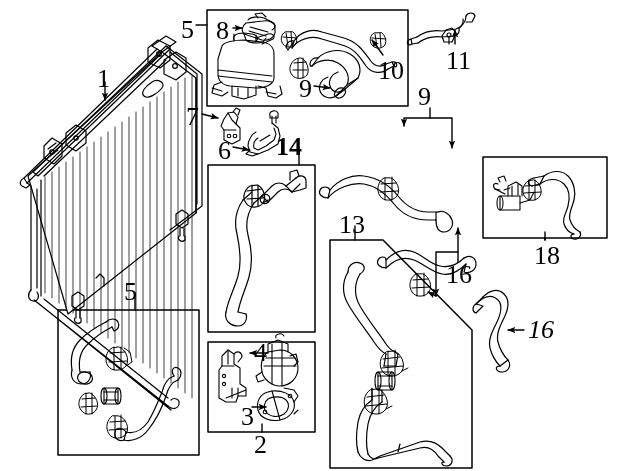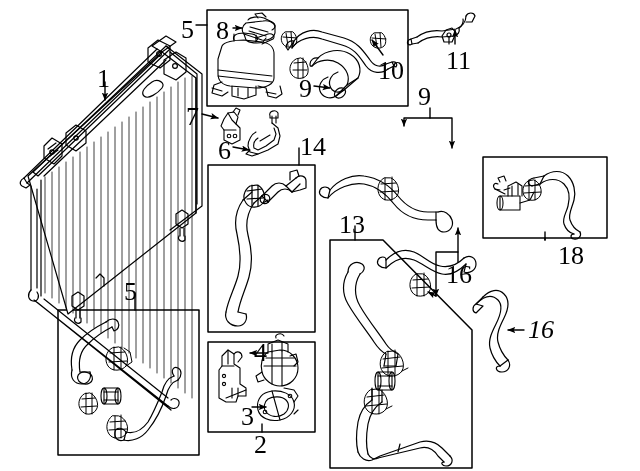--- a/index.html
+++ b/index.html
@@ -441,19 +441,19 @@
   <div class="callout" style="left:254px; top:340px;">4</div>
   <div class="callout" style="left:181px; top:17px;">5</div>
   <div class="callout" style="left:218px; top:138px;">6</div>
   <div class="callout" style="left:186px; top:104px;">7</div>
   <div class="callout" style="left:216px; top:18px;">8</div>
   <div class="callout" style="left:299px; top:76px;">9</div>
   <div class="callout" style="left:378px; top:58px;text-align:center;">10</div>
   <div class="callout" style="left:446px; top:48px;">11</div>
   <div class="callout" style="left:124px; top:279px;">5</div>
   <div class="callout" style="left:339px; top:212px;text-align:center;">13</div>
-  <div class="callout" style="left:300px; top:134px;">14</div>
+  <div class="callout" style="left:276px; top:134px;font-weight:bold;">14</div>
   <div class="callout" style="left:418px; top:84px;">9</div>
   <div class="callout" style="left:528px; top:317px;font-style:italic;">16</div>
   <div class="callout" style="left:446px; top:262px;">16</div>
-  <div class="callout" style="left:534px; top:243px;margin-left:24px;">18</div>
+  <div class="callout" style="left:534px; top:243px;">18</div>
 
 </div>
 
 </body></html>

